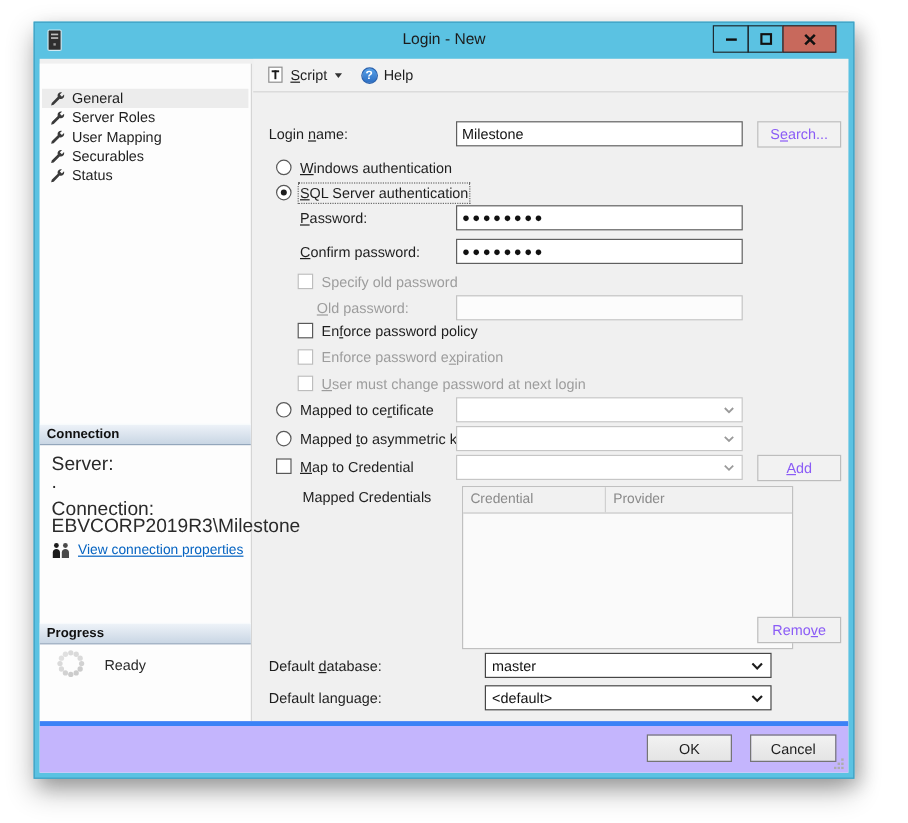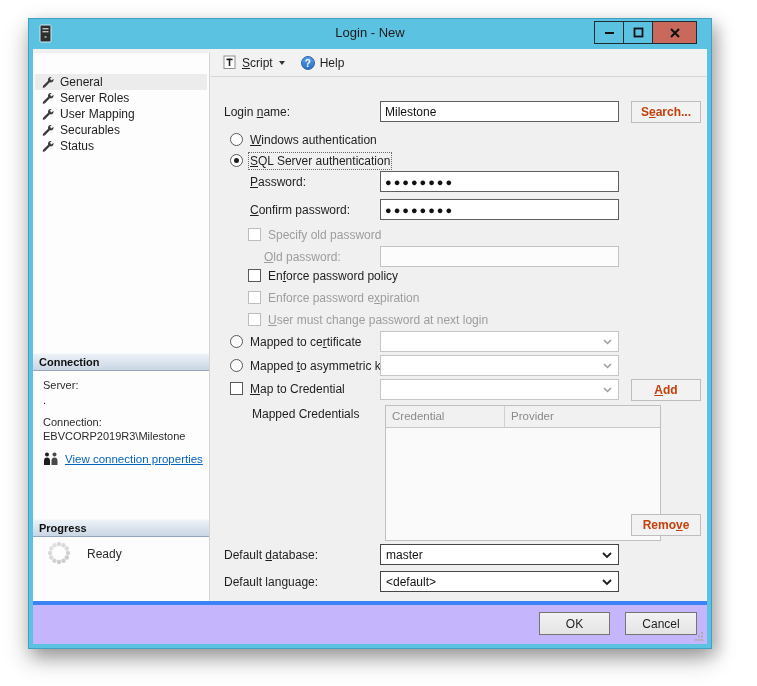--- a/index.html
+++ b/index.html
@@ -21,21 +21,21 @@
   .sidebar{position:absolute;left:0;top:4px;width:177px;bottom:43px;background:#FDFDFD;
     border-right:1px solid #D5D5D5;font-size:12px;color:#1e1e1e;}
   .sec-header{position:absolute;left:0;right:0;height:18px;
     background:linear-gradient(#EDF2F8,#C9D6E4);
     border-top:1px solid #F7FAFC;border-bottom:1px solid #93A6BB;
     font-weight:bold;font-size:11px;line-height:16px;padding-left:6px;color:#101010;}
   .page-item{position:absolute;left:2px;right:2px;height:16px;display:flex;align-items:center;
     padding-left:6px;cursor:default;}
   .page-item.selected{background:#ECECEC;}
   .page-item .wicon{width:13px;height:13px;margin-right:6px;flex:0 0 13px;}
-  .side-label{position:absolute;left:10px;font-size:11px;color:#2a2a2a;}
+  .side-label{position:absolute;left:10px;font-size:16px;color:#2a2a2a;}
   .link{color:#0563C1;text-decoration:underline;font-size:11.5px;}
   
   .main{position:absolute;left:178px;right:0;top:0;bottom:43px;font-size:12px;color:#1e1e1e;}
   .toolbar{position:absolute;left:0;right:0;top:0;height:28px;background:#F2F2F2;
     border-bottom:1px solid #D5D5D5;display:flex;align-items:center;padding-left:8px;}
   .tb-item{display:flex;align-items:center;height:22px;padding:0 4px;}
   .tb-sep{width:8px;}
   .dd-arrow{width:0;height:0;border-left:3.5px solid transparent;border-right:3.5px solid transparent;
     border-top:4px solid #333;margin-left:6px;}
   .help-badge{width:14px;height:14px;border-radius:50%;background:linear-gradient(#56A0E8,#2D6FC4);
@@ -46,27 +46,27 @@
   .tbox{position:absolute;height:21px;border:1px solid #5f5f5f;background:#fff;
     font-family:"Liberation Sans", sans-serif;font-size:12px;padding:0 4px;color:#111;}
   .tbox.disabled{border-color:#C3C3C3;background:#FCFCFC;}
   .pw{font-weight:bold;font-size:11px;letter-spacing:2px;}
   .radio{position:absolute;width:13px;height:13px;border:1px solid #595959;border-radius:50%;background:#fff;}
   .radio .dot{position:absolute;left:3px;top:3px;width:5px;height:5px;border-radius:50%;background:#1d1d1d;}
   .check{position:absolute;width:13px;height:13px;border:1px solid #595959;background:#fff;}
   .check.disabled{border-color:#BDBDBD;}
   .focus-rect{outline:1px dotted #6b6b6b;outline-offset:1px;}
   .combo{position:absolute;height:21px;background:#fff;border:1px solid #C6C6C6;}
-  .combo.enabled{border-color:#464646;}
+  .combo.enabled{border-color:#464646;margin-left:24px;}
   .combo .val{position:absolute;left:5px;top:3px;font-size:12px;color:#111;white-space:nowrap;}
   .combo .chev{position:absolute;right:6px;top:7px;}
   .btn{position:absolute;height:22px;border:1px solid #757575;
     background:linear-gradient(#F2F2F2,#E4E4E4);font-size:12px;color:#1e1e1e;text-align:center;
     font-family:"Liberation Sans", sans-serif;padding:0;}
-  .btn.disabled{border-color:#BDBDBD;background:#F2F2F2;color:#c2410c;font-weight:bold;}
+  .btn.disabled{border-color:#BDBDBD;background:#F2F2F2;color:#8b5cf6;}
   .tbl{position:absolute;border:1px solid #C0C0C0;background:#FAFAFA;}
   .tbl-head{display:flex;height:22px;background:#F1F1F1;border-bottom:1px solid #C8C8C8;}
   .tbl-h{font-size:11.5px;color:#8a8a8a;line-height:21px;padding-left:6px;}
   .tbl-h.c1{width:119px;border-right:1px solid #D0D0D0;}
   .tbl-h.c2{flex:1;}
   .footer{position:absolute;left:0;right:0;bottom:0;height:43px;background:#c4b5fd;
     border-top:4px solid #3b82f6;}
   .grip{position:absolute;right:3px;bottom:3px;}
   u{text-underline-offset:1px;}
 </style>

